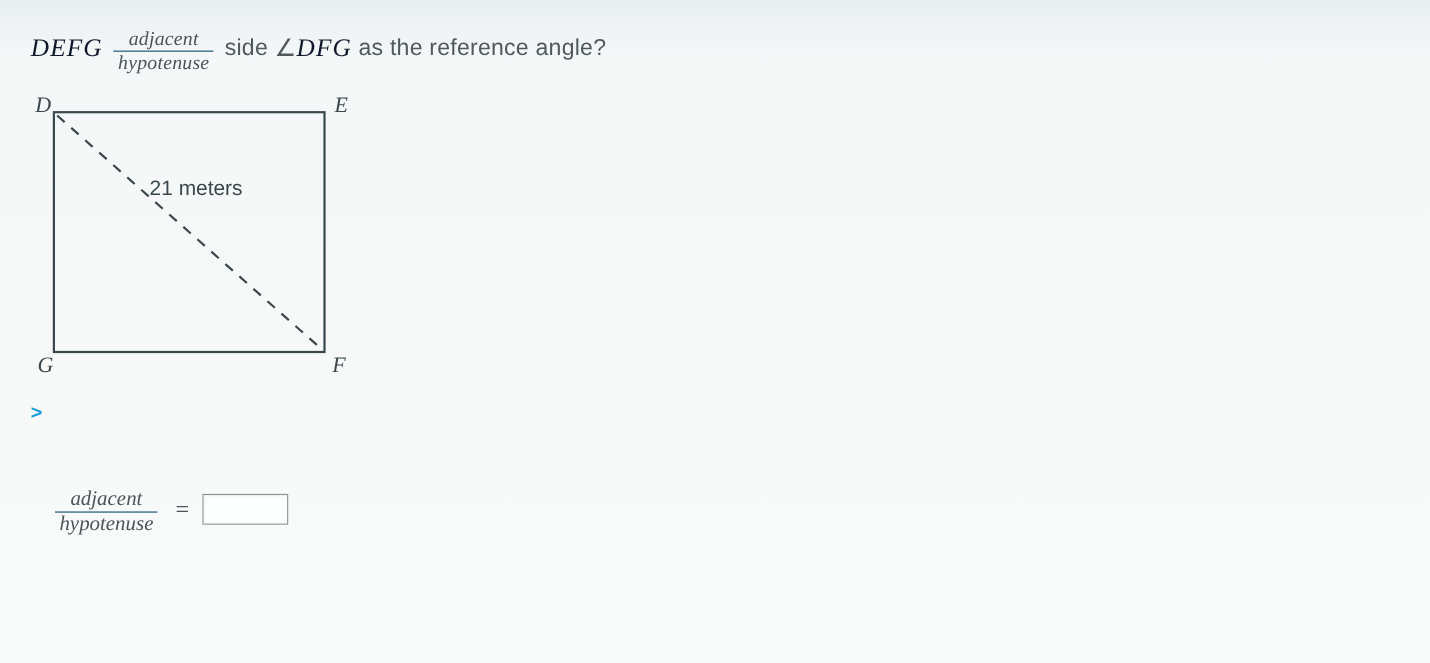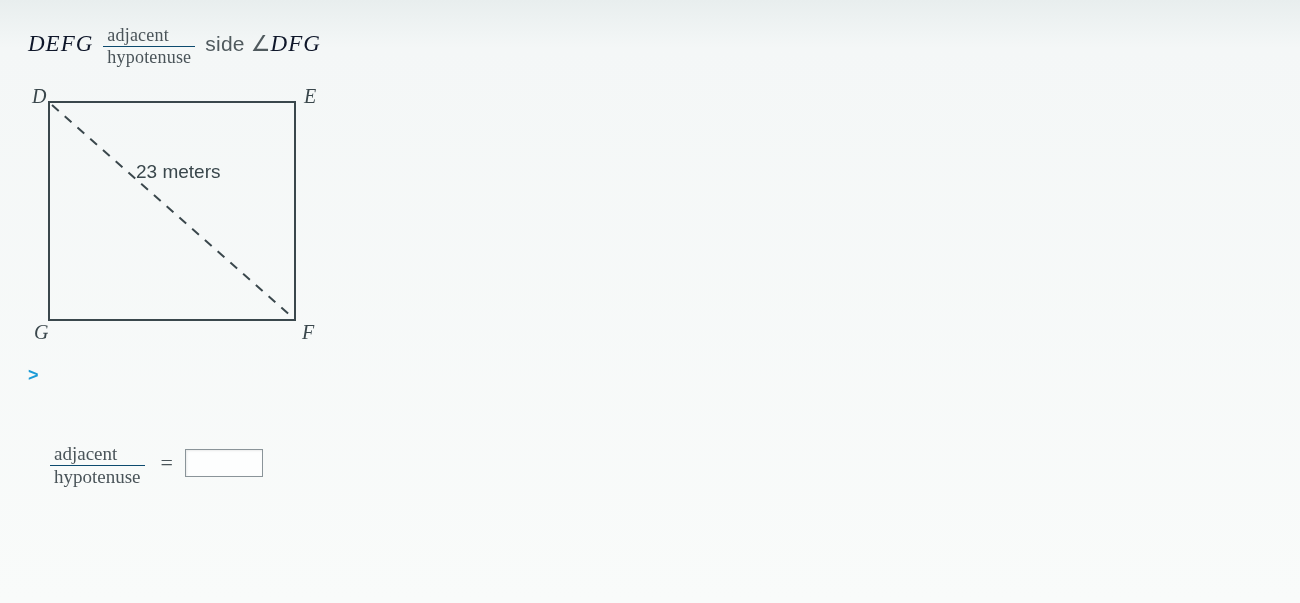--- a/index.html
+++ b/index.html
@@ -20,28 +20,29 @@
     letter-spacing: 0.2px;
     display: flex;
     align-items: center;
     flex-wrap: wrap;
     gap: 6px;
   }
   .math-it { font-style: italic; font-family: 'Times New Roman', serif; font-size: 23px; letter-spacing: 1px; color:#0f172a;}
   .frac {
     display: inline-flex;
     flex-direction: column;
-    align-items: flex-start;
+    align-items: center;
     font-family: 'Times New Roman', serif;
     font-size: 18px;
     color: #4a5459;
     line-height: 1.05;
     margin: 0 4px;
     position: relative;
     top: 2px;
+    font-style: italic;
   }
   .frac .num { padding: 0 4px 1px 4px; }
   .frac .den { border-top: 1px solid #0c4a6e; padding: 1px 4px 0 4px; }
   .angle-sym { font-family: 'Times New Roman', serif; font-size: 22px; }
   
   .figure-area {
     margin-top: 22px;
     position: relative;
     width: 320px;
     height: 260px;
@@ -119,32 +120,33 @@
 <body>
 
 <div class="question-line">
   <span class="math-it">DEFG</span>
   <span class="frac">
     <span class="num">adjacent</span>
     <span class="den">hypotenuse</span>
   </span>
   <span>side</span>
   <span><span class="angle-sym">∠</span><span class="math-it">DFG</span></span>
+  <span>as the reference angle?</span>
 </div>
 
 <div class="figure-area">
   <div class="square"></div>
   <svg class="diag-svg" viewBox="0 0 248 220">
     <line x1="4" y1="4" x2="244" y2="216" stroke="#3a474c" stroke-width="2" stroke-dasharray="9 8"></line>
   </svg>
   <div class="vlabel vD">D</div>
   <div class="vlabel vE">E</div>
   <div class="vlabel vG">G</div>
   <div class="vlabel vF">F</div>
-  <div class="diag-label">23 meters</div>
+  <div class="diag-label">21 meters</div>
 </div>
 
 <div class="instruction">
   <span class="chev">&gt;</span>
 </div>
 
 <div class="answer-row">
   <span class="frac">
     <span class="num">adjacent</span>
     <span class="den">hypotenuse</span>

